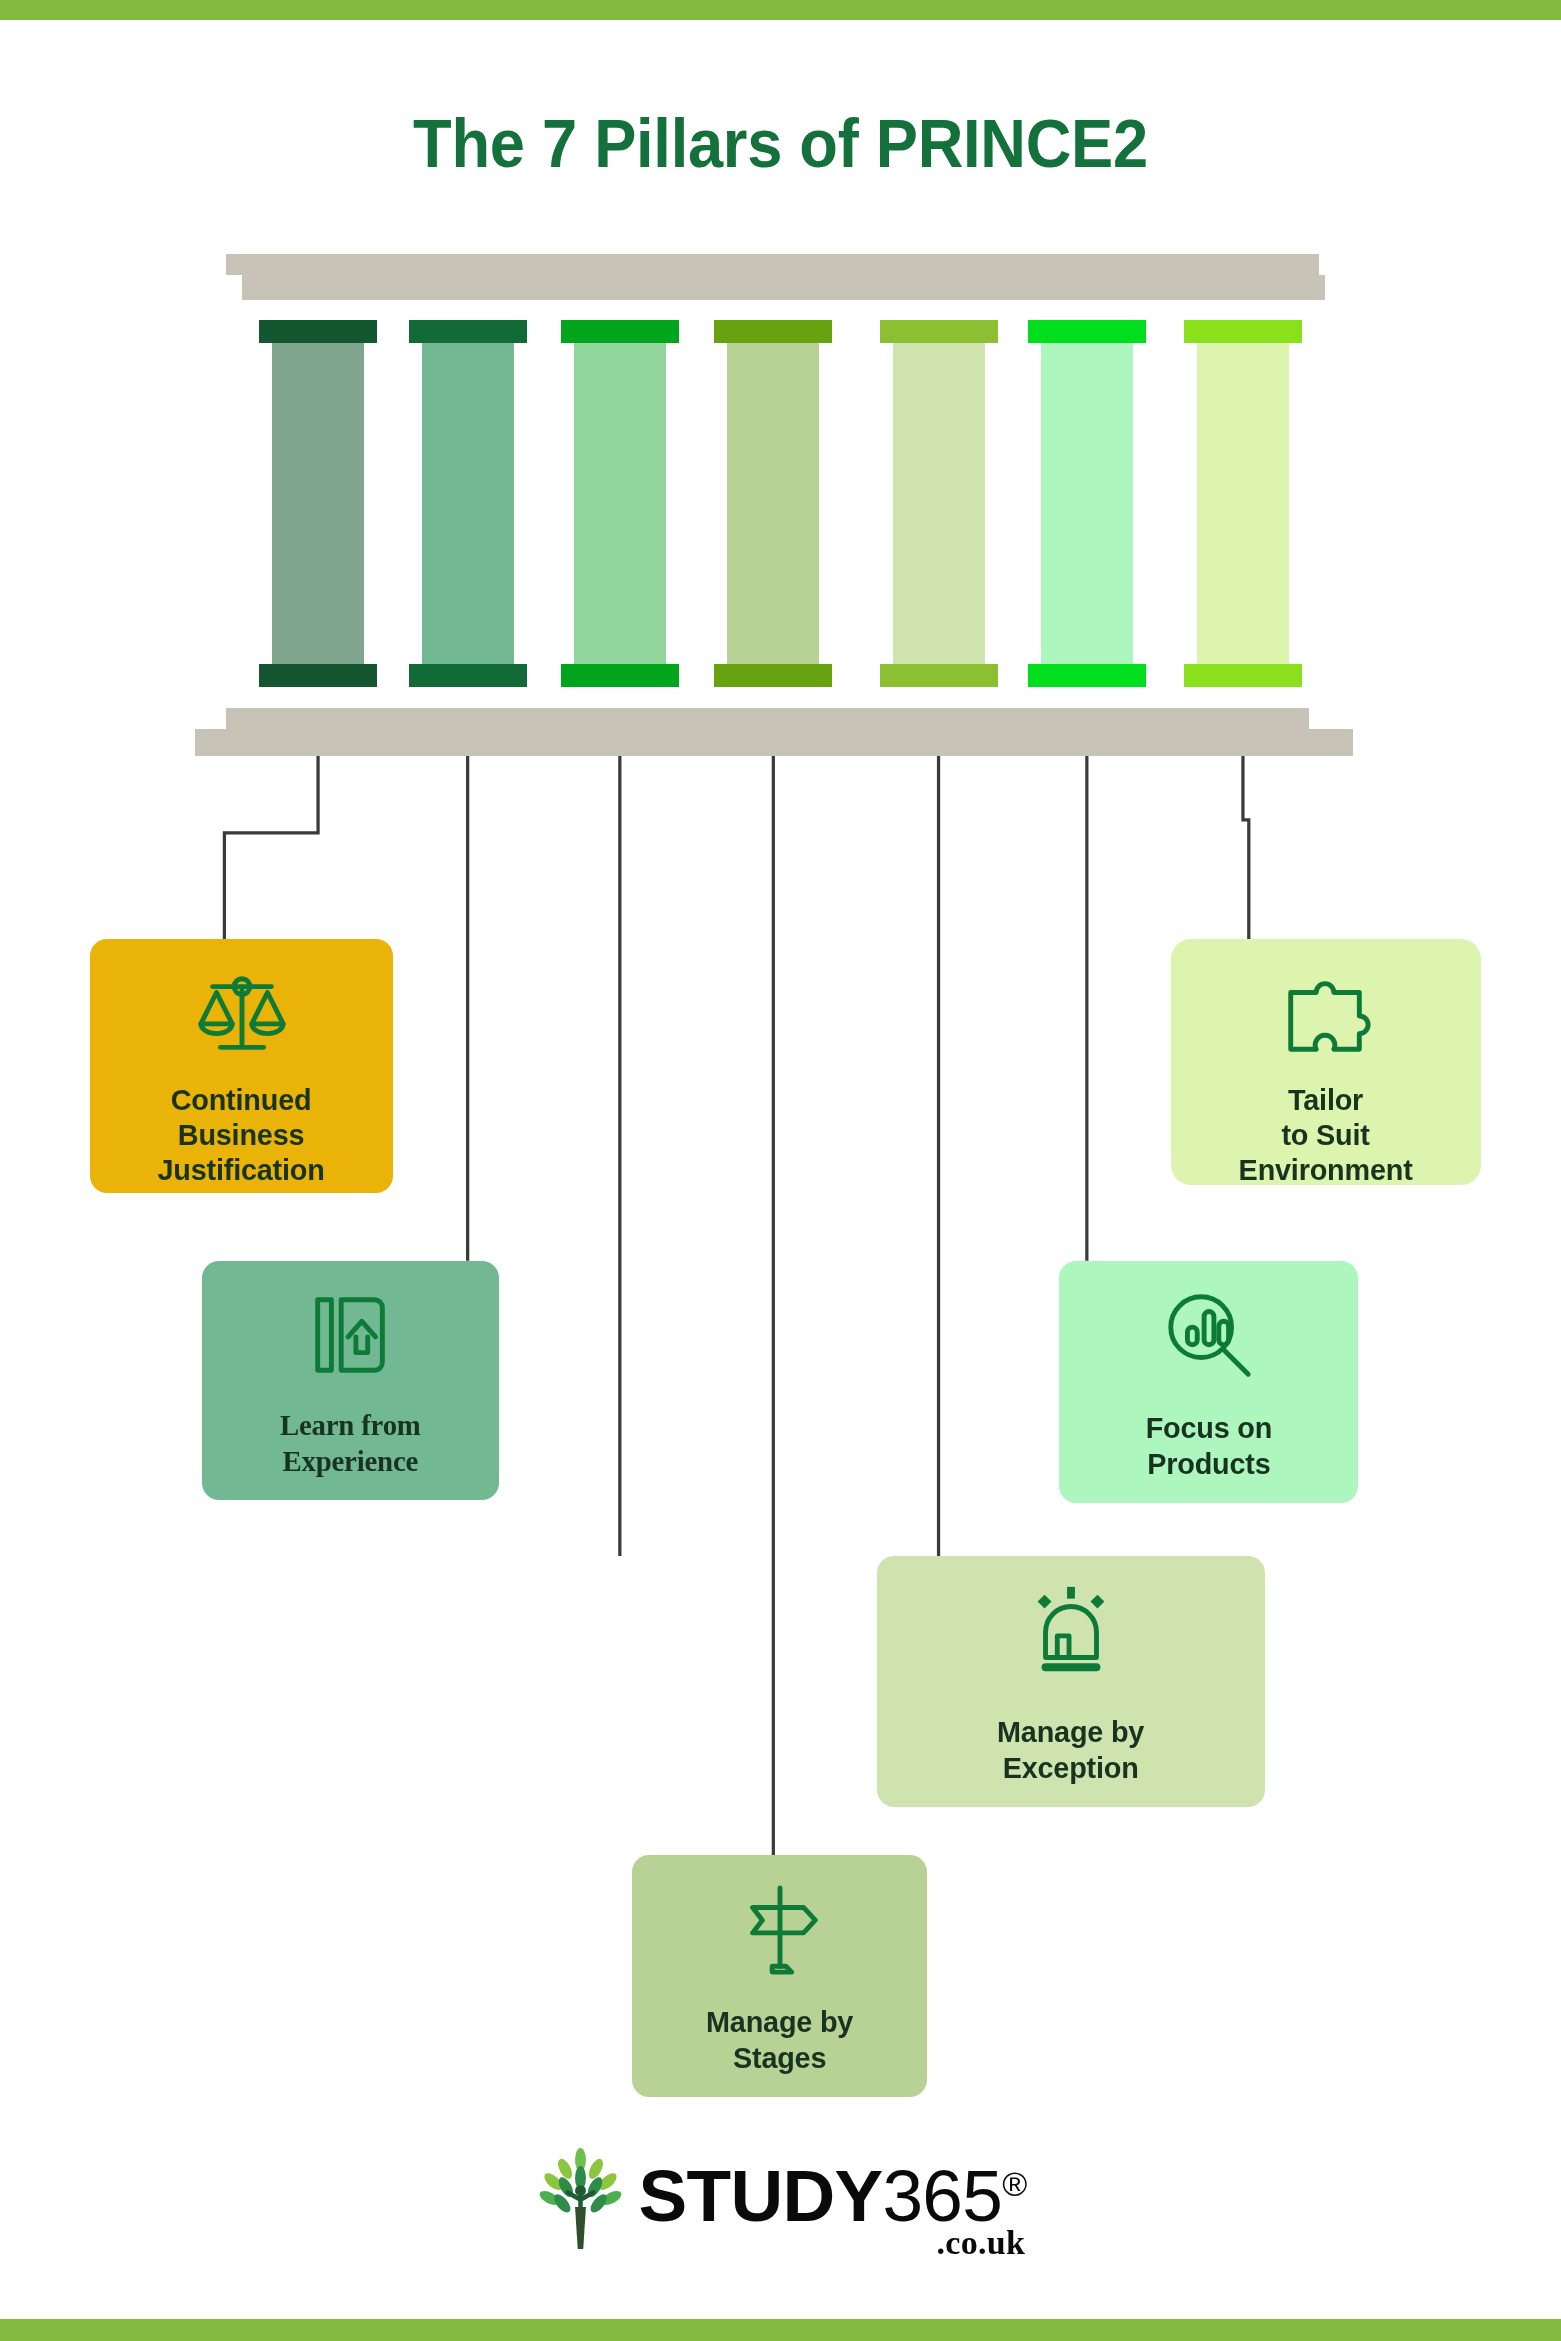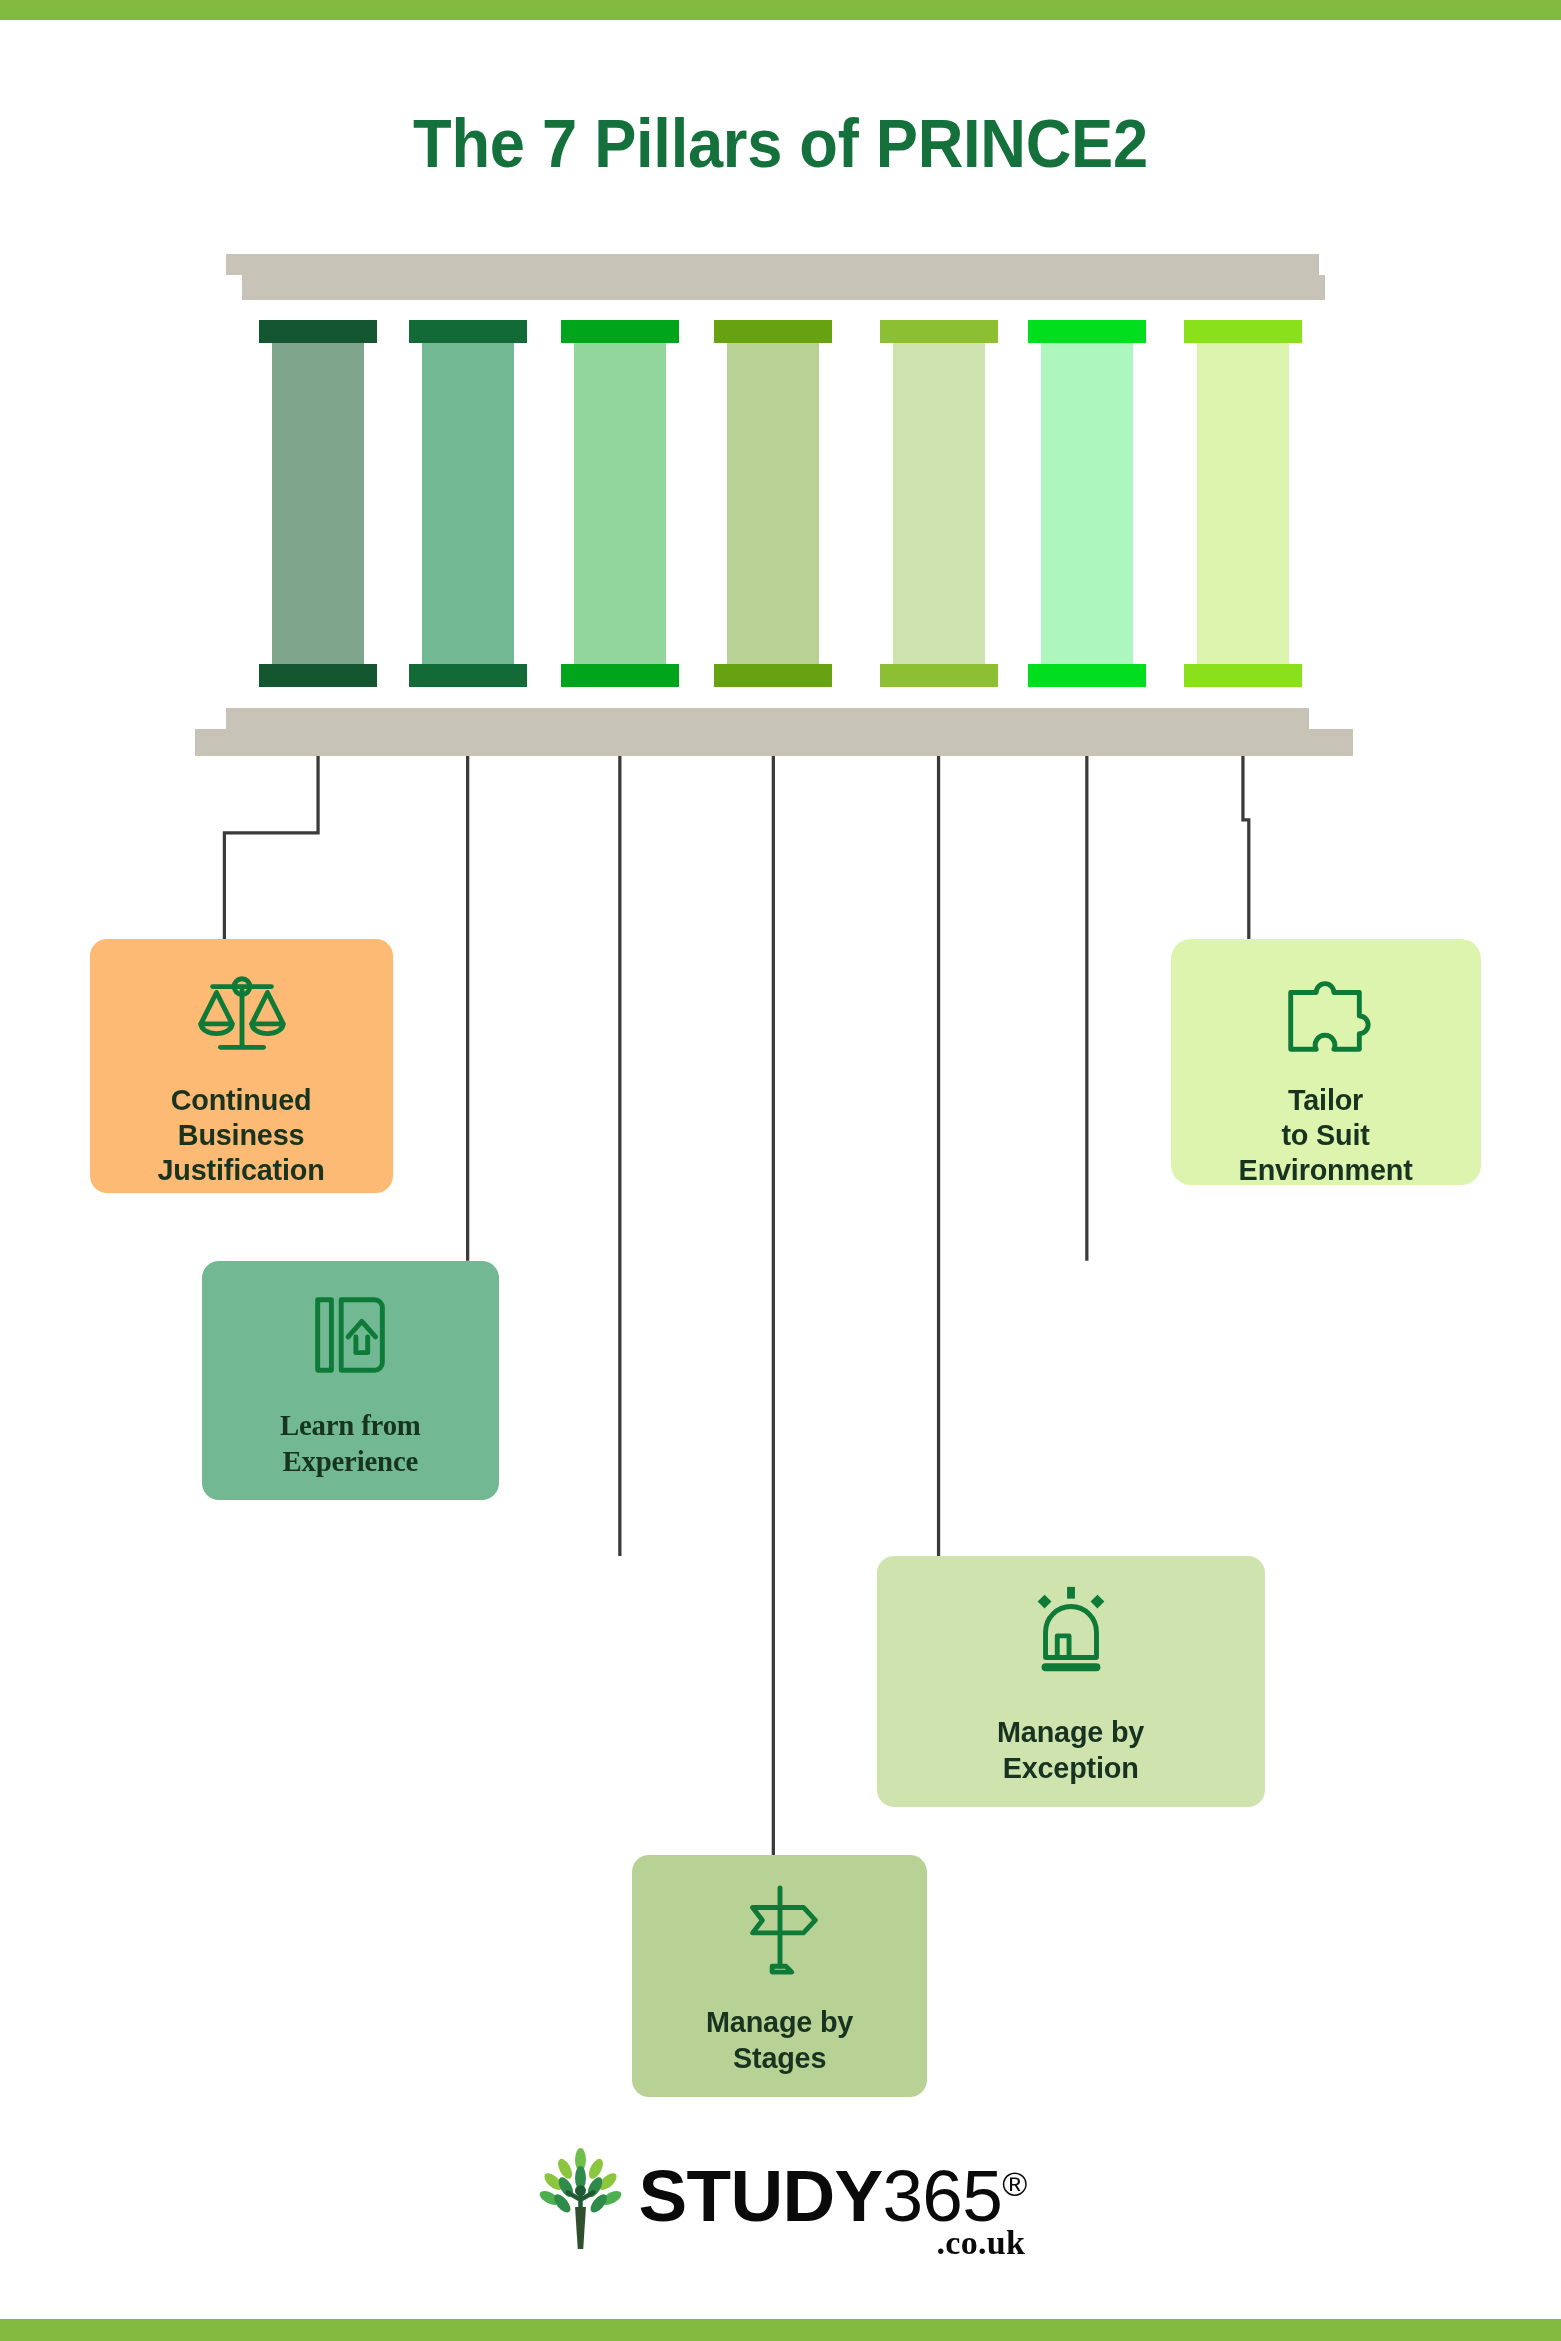--- a/index.html
+++ b/index.html
@@ -160,21 +160,21 @@
   <svg class="lines" id="connector-lines" viewBox="0 0 2400 3600">
       <path d="M 489 1162 V 1280 H 345 V 1444" stroke="#3A3A3A" stroke-width="5" fill="none" stroke-linejoin="miter"></path>
       <path d="M 719 1162 V 1938" stroke="#3A3A3A" stroke-width="5" fill="none"></path>
       <path d="M 953 1162 V 2392" stroke="#3A3A3A" stroke-width="5" fill="none"></path>
       <path d="M 1189 1162 V 2852" stroke="#3A3A3A" stroke-width="5" fill="none"></path>
       <path d="M 1443 1162 V 2392" stroke="#3A3A3A" stroke-width="5" fill="none"></path>
       <path d="M 1671 1162 V 1938" stroke="#3A3A3A" stroke-width="5" fill="none"></path>
       <path d="M 1911 1162 V 1260 H 1920 V 1444" stroke="#3A3A3A" stroke-width="5" fill="none" stroke-linejoin="miter"></path>
     </svg>
 
-  <div class="card" id="card-0" style="background: #fdba74;">
+  <div class="card" id="card-0" style="background: #eab308;">
     <span class="ico">
       <svg viewBox="0 0 100 100" fill="none" stroke="#0E7A38" stroke-width="5" stroke-linecap="round" stroke-linejoin="round">
         <line x1="50" y1="24" x2="50" y2="80"></line>
         <line x1="20" y1="20" x2="80" y2="20"></line>
         <circle cx="50" cy="20" r="8" fill="none"></circle>
         <line x1="28" y1="82" x2="72" y2="82"></line>
         <path d="M24 26 L8 58 L40 58 Z"></path>
         <path d="M76 26 L60 58 L92 58 Z"></path>
         <path d="M8 58 a16 10 0 0 0 32 0"></path>
         <path d="M60 58 a16 10 0 0 0 32 0"></path>
@@ -219,20 +219,33 @@
         <rect x="72" y="16" width="10" height="10" fill="#0E7A38" stroke="none" transform="rotate(45 77 21)"></rect>
         <path d="M24 78 V52 a26 26 0 0 1 52 0 V78 Z"></path>
         <path d="M36 78 V56 h12 v22"></path>
         <rect x="20" y="84" width="60" height="8" rx="4" fill="#0E7A38" stroke="none"></rect>
       </svg>
     </span>
     <span class="lbl">Manage by
 Exception</span>
   </div>
 
+  <div class="card" id="card-5" style="background: rgb(173, 247, 190);">
+    <span class="ico">
+      <svg viewBox="0 0 100 100" fill="none" stroke="#0E7A38" stroke-width="5" stroke-linecap="round" stroke-linejoin="round">
+        <circle cx="42" cy="42" r="31"></circle>
+        <line x1="64" y1="64" x2="90" y2="90"></line>
+        <rect x="28" y="42" width="10" height="18" rx="5"></rect>
+        <rect x="45" y="26" width="10" height="34" rx="5"></rect>
+        <rect x="60" y="36" width="10" height="24" rx="5"></rect>
+      </svg>
+    </span>
+    <span class="lbl">Focus on
+Products</span>
+  </div>
 
   <div class="card" id="card-6" style="background: rgb(221, 244, 174);">
     <span class="ico">
       <svg viewBox="0 0 100 100" fill="none" stroke="#0E7A38" stroke-width="5" stroke-linecap="round" stroke-linejoin="round">
         <path d="M14 26 h26 a9 9 0 1 1 18 0 h26 v24 a9 9 0 1 1 0 18 v16 H58 a10 10 0 1 0 -18 0 H14 Z"></path>
       </svg>
     </span>
     <span class="lbl">Tailor
 to Suit
 Environment</span>

